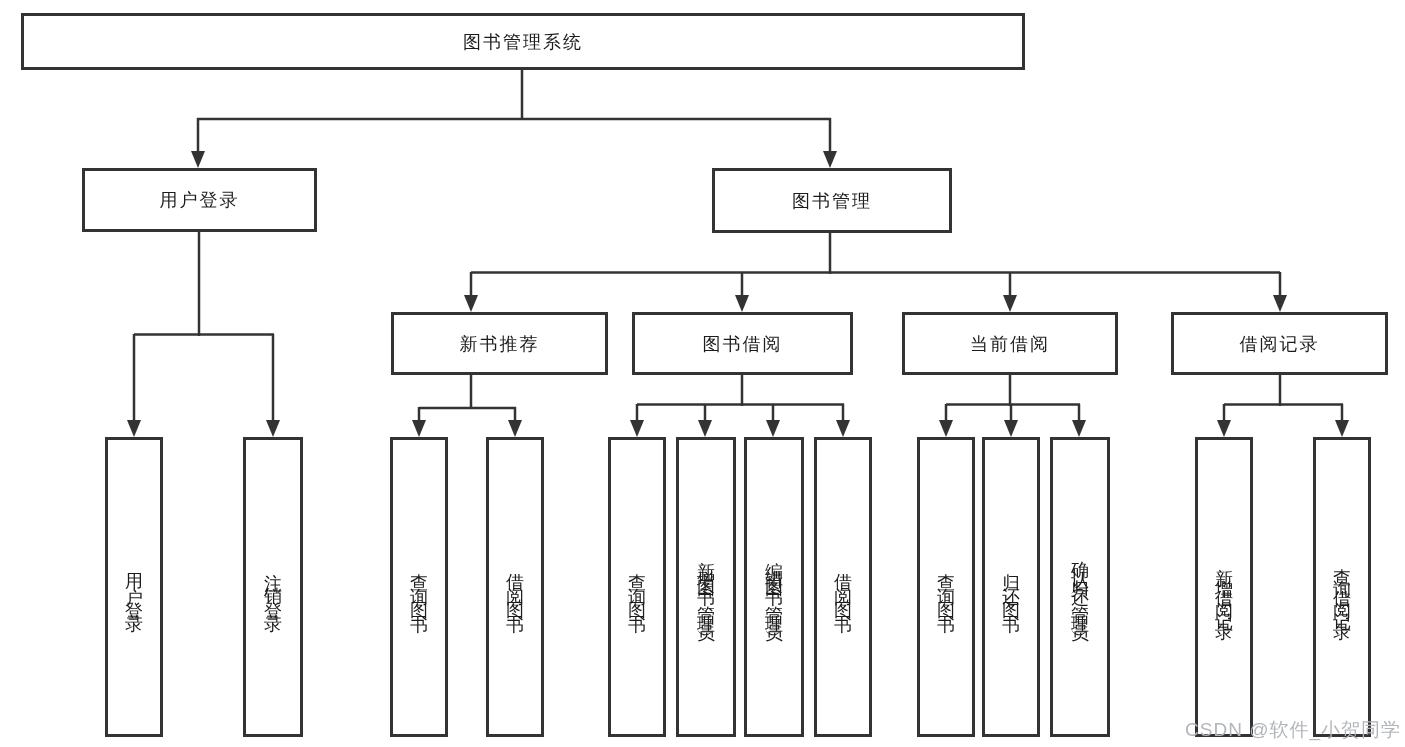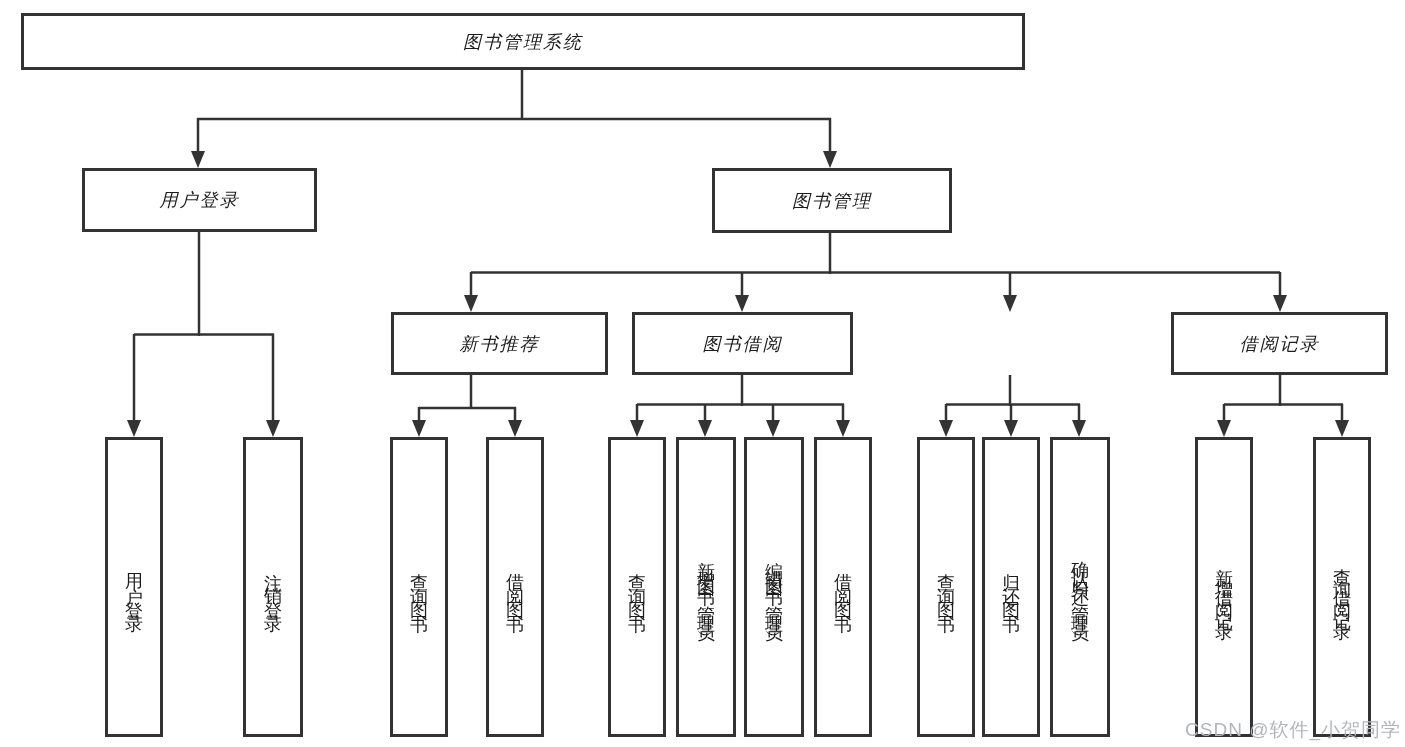--- a/index.html
+++ b/index.html
@@ -27,21 +27,20 @@
     background: #ffffff;
     display: flex;
     align-items: center;
     justify-content: center;
   }
   .hbox span {
     font-size: 18px;
     letter-spacing: 2px;
     color: #1c1c1c;
     white-space: nowrap;
-    font-style: italic;
   }
   .vbox {
     position: absolute;
     box-sizing: border-box;
     border: 3px solid #333333;
     background: #ffffff;
     top: 437px;
     height: 300px;
     width: 58px;
     display: flex;
@@ -151,20 +150,23 @@
   <div class="hbox" style="left:712px; top:168px; width:240px; height:65px;">
     <span>图书管理</span>
   </div>
 
   <div class="hbox" style="left:363px; top:312px; width:217px; height:63px;margin-left:28px;">
     <span>新书推荐</span>
   </div>
   <div class="hbox" style="left:632px; top:312px; width:221px; height:63px;text-align:center;">
     <span>图书借阅</span>
   </div>
+  <div class="hbox" style="left:902px; top:312px; width:216px; height:63px;">
+    <span>当前借阅</span>
+  </div>
   <div class="hbox" style="left:1171px; top:312px; width:217px; height:63px;">
     <span>借阅记录</span>
   </div>
 
   <div class="vbox ls-lg" style="left:105px;">
     <span>用户登录</span>
   </div>
   <div class="vbox ls-lg" style="left:243px; width:60px;">
     <span>注销登录</span>
   </div>

